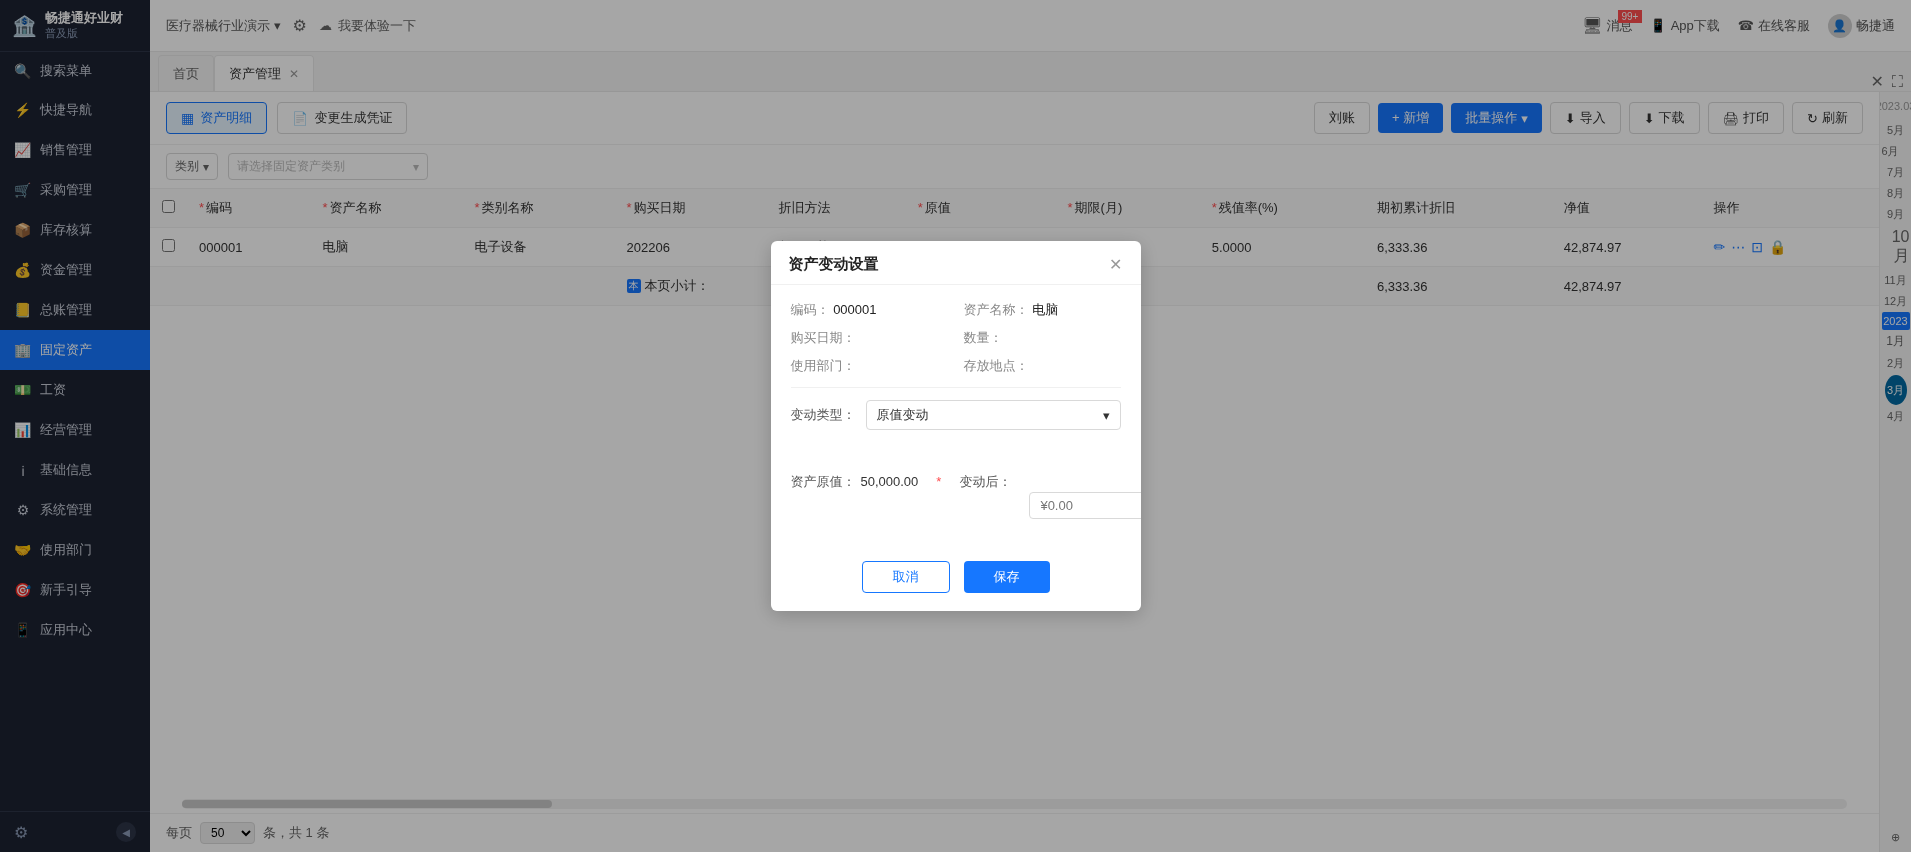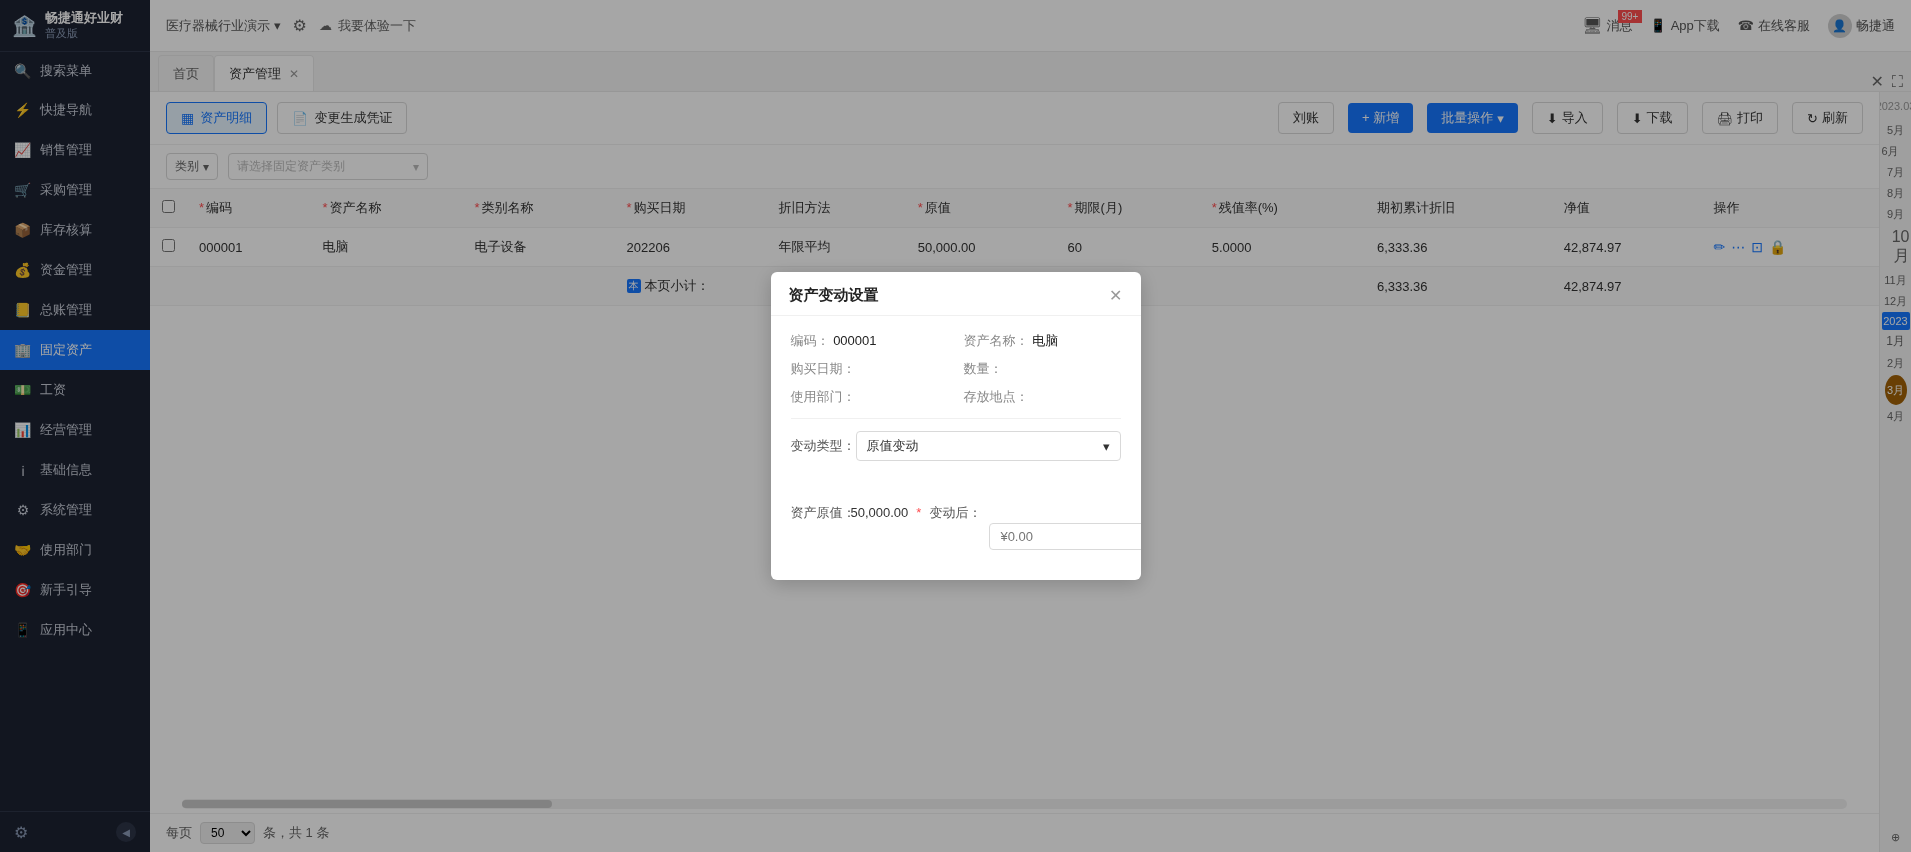--- a/index.html
+++ b/index.html
@@ -40,21 +40,21 @@
     
     .tabbar { height: 40px; background: #f5f5f5; border-bottom: 1px solid #e8e8e8; display: flex; align-items: flex-end; padding: 0 8px; }
     .tab { height: 36px; padding: 0 14px; display: flex; align-items: center; gap: 8px; cursor: pointer; font-size: 13px; color: #666; border-radius: 4px 4px 0 0; border: 1px solid #e8e8e8; border-bottom: none; background: #f5f5f5; }
     .tab.active { background: #fff; color: #333; border-color: #e8e8e8; justify-content: space-between; }
     .tab-close { font-size: 12px; color: #999; cursor: pointer; }
 
     
     .page-toolbar { background: #fff; padding: 10px 16px; display: flex; align-items: center; gap: 10px; border-bottom: 1px solid #f0f0f0; }
     .btn-tab { display: flex; align-items: center; gap: 6px; padding: 6px 14px; border-radius: 4px; cursor: pointer; font-size: 13px; border: 1px solid #d9d9d9; background: #fff; color: #333; }
     .btn-tab.active { background: #e6f4ff; border-color: #1677ff; color: #1677ff; }
-    .toolbar-right { margin-left: auto; display: flex; align-items: center; gap: 14px; }
+    .toolbar-right { margin-left: auto; display: flex; align-items: center; gap: 8px; }
     .btn-primary { background: #1677ff; color: #fff; border: none; padding: 6px 14px; border-radius: 4px; cursor: pointer; font-size: 13px; display: flex; align-items: center; gap: 4px; }
     .btn-default { background: #fff; color: #333; border: 1px solid #d9d9d9; padding: 6px 14px; border-radius: 4px; cursor: pointer; font-size: 13px; display: flex; align-items: center; gap: 4px; }
     .btn-dropdown { background: #1677ff; color: #fff; border: none; padding: 6px 14px; border-radius: 4px; cursor: pointer; font-size: 13px; display: flex; align-items: center; gap: 4px; }
 
     
     .filter-bar { background: #fff; padding: 8px 16px; display: flex; align-items: center; gap: 10px; border-bottom: 1px solid #f0f0f0; }
     .filter-select { display: flex; align-items: center; gap: 4px; border: 1px solid #d9d9d9; border-radius: 4px; padding: 4px 8px; cursor: pointer; font-size: 12px; color: #666; background: #fff; }
     .filter-search { display: flex; align-items: center; border: 1px solid #d9d9d9; border-radius: 4px; padding: 4px 8px; cursor: pointer; font-size: 12px; color: #bbb; background: #fff; min-width: 200px; }
 
     
@@ -79,21 +79,21 @@
     .modal { background: #fff; border-radius: 6px; width: 370px; box-shadow: 0 4px 20px rgba(0,0,0,0.2); overflow: hidden; }
     .modal-header { display: flex; align-items: center; justify-content: space-between; padding: 14px 18px 10px; border-bottom: 1px solid #f0f0f0; }
     .modal-title { font-size: 15px; font-weight: 600; color: #222; }
     .modal-close { cursor: pointer; color: #999; font-size: 16px; }
     .modal-body { padding: 16px 20px; }
     .modal-info-grid { display: grid; grid-template-columns: 1fr 1fr; gap: 10px 16px; margin-bottom: 12px; }
     .modal-info-item { font-size: 13px; color: #555; }
     .modal-info-item .label { color: #888; }
     .modal-info-item .value { color: #222; }
     .modal-divider { height: 1px; background: #f0f0f0; margin: 12px 0; }
-    .modal-field-row { display: flex; align-items: center; margin-bottom: 14px; font-size: 13px; }
+    .modal-field-row { display: flex; align-items: center; gap: 10px; margin-bottom: 14px; font-size: 13px; }
     .modal-field-label { color: #555; white-space: nowrap; min-width: 60px; }
     .modal-select { display: flex; align-items: center; border: 1px solid #d9d9d9; border-radius: 4px; padding: 5px 10px; cursor: pointer; background: #fff; color: #333; flex: 1; justify-content: space-between; }
     .modal-input { border: 1px solid #d9d9d9; border-radius: 4px; padding: 5px 10px; color: #bbb; flex: 1; font-size: 13px; margin-top: 48px; }
     .modal-field-value { color: #333; font-size: 13px; }
     .modal-footer { display: flex; justify-content: center; gap: 14px; padding: 12px 20px 18px; }
     .btn-cancel { border: 1px solid #1677ff; color: #1677ff; background: #fff; padding: 6px 30px; border-radius: 4px; cursor: pointer; font-size: 13px; }
     .btn-save { background: #1677ff; color: #fff; border: none; padding: 6px 30px; border-radius: 4px; cursor: pointer; font-size: 13px; }
 
     
     .content-area { display: flex; flex: 1; overflow: hidden; }
@@ -365,21 +365,21 @@
       <div style="width:28px; text-align:left; padding:3px 0; font-size:11px; cursor:pointer;">6月</div>
       <div style="width:28px; text-align:center; padding:3px 0; font-size:11px; cursor:pointer;">7月</div>
       <div style="width:28px; text-align:center; padding:3px 0; font-size:11px; cursor:pointer;">8月</div>
       <div style="width:28px; text-align:center; padding:3px 0; font-size:11px; cursor:pointer;">9月</div>
       <div style="width:28px; text-align:right; padding:3px 0; font-size:16px; cursor:pointer;">10月</div>
       <div style="width:28px; text-align:center; padding:3px 0; font-size:11px; cursor:pointer;">11月</div>
       <div style="width:28px; text-align:center; padding:3px 0; font-size:11px; cursor:pointer;">12月</div>
       <div style="width:28px; text-align:center; padding:3px 0; font-size:11px; cursor:pointer; background:#1677ff; color:#fff; border-radius:2px;">2023</div>
       <div style="width:28px; text-align:center; padding:3px 0; font-size:12px; cursor:pointer;">1月</div>
       <div style="width:28px; text-align:center; padding:3px 0; font-size:11px; cursor:pointer;">2月</div>
-      <div style="width:28px; text-align:center; padding:3px 0; font-size:11px; cursor:pointer; background:#a16207; color:#fff; border-radius:50%; width:22px; height:30px; display:flex; align-items:center; justify-content:center; margin:1px auto;">3月</div>
+      <div style="width:28px; text-align:center; padding:3px 0; font-size:11px; cursor:pointer; background:#0369a1; color:#fff; border-radius:50%; width:22px; height:30px; display:flex; align-items:center; justify-content:center; margin:1px auto;">3月</div>
       <div style="width:28px; text-align:center; padding:3px 0; font-size:11px; cursor:pointer;">4月</div>
       <div style="margin-top:auto; padding-bottom:8px; cursor:pointer;">⊕</div>
     </div>
   </div>
 </div>
 
 <div class="modal-overlay">
   <div class="modal">
     <div class="modal-header">
       <span class="modal-title">资产变动设置</span>
@@ -421,14 +421,22 @@
         </div>
       </div>
       <div class="modal-field-row">
         <span class="modal-field-label">资产原值：</span>
         <span class="modal-field-value">50,000.00</span>
         <span style="margin: 0 8px; color:#ff4d4f;">*</span>
         <span class="modal-field-label">变动后：</span>
         <input class="modal-input" type="text" placeholder="¥0.00" style="">
       </div>
     </div>
+    <div class="modal-footer">
+      <button class="btn-cancel">
+        <span>取消</span>
+      </button>
+      <button class="btn-save">
+        <span>保存</span>
+      </button>
+    </div>
   </div>
 </div>
 
 </body></html>

